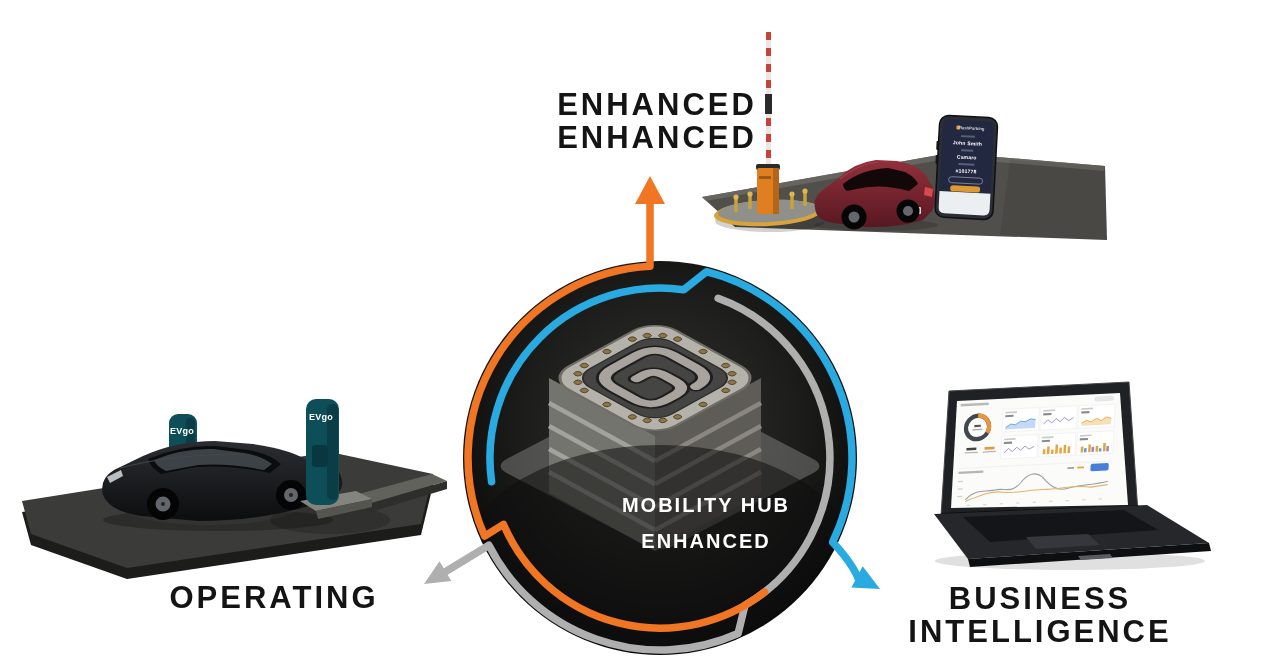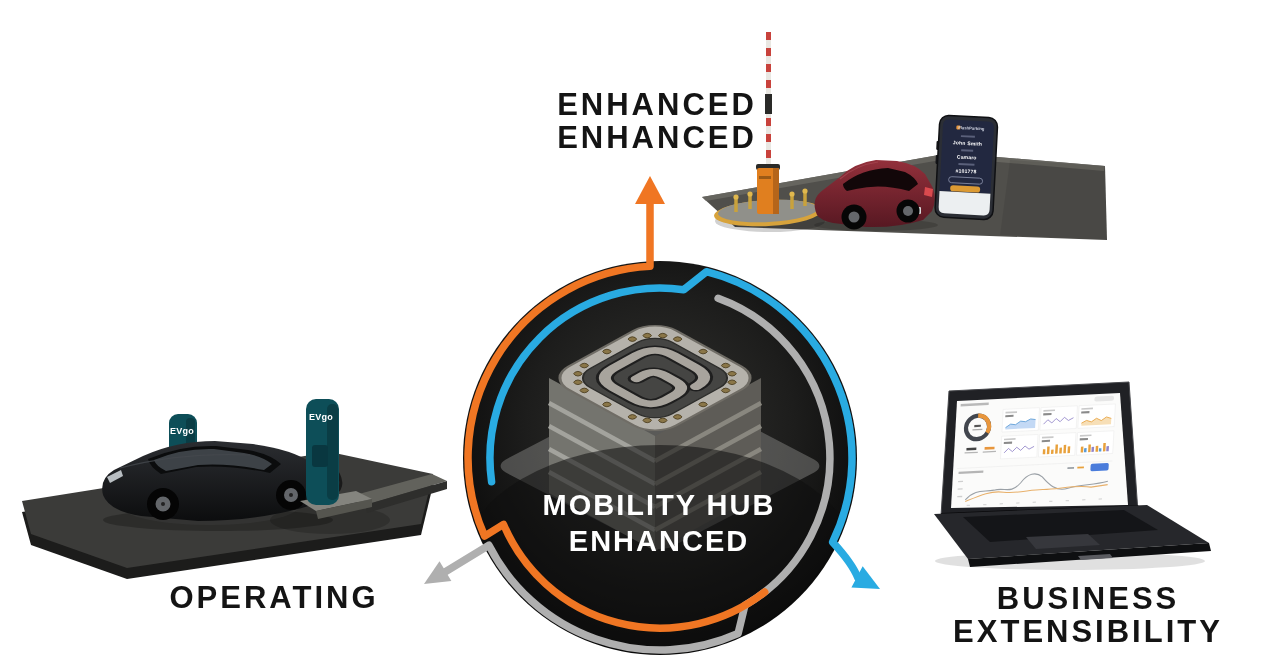--- a/index.html
+++ b/index.html
@@ -1,21 +1,21 @@
 <!DOCTYPE html>
 <html><head>
 <meta charset="utf-8">
 <style>
   html,body{margin:0;padding:0;background:#ffffff;}
   #stage{position:relative;width:1273px;height:668px;background:#ffffff;overflow:hidden;
          font-family:"Liberation Sans",sans-serif;}
   .node-label{position:absolute;transform:translateX(-50%);text-align:center;
     font-weight:700;font-size:31px;line-height:33px;letter-spacing:3px;color:#141414;white-space:nowrap;}
   .center-label{position:absolute;transform:translateX(-50%);text-align:center;
-    font-weight:700;font-size:29px;line-height:36px;letter-spacing:2px;color:#ffffff;white-space:nowrap;}
+    font-weight:700;font-size:20px;line-height:36px;letter-spacing:2px;color:#ffffff;white-space:nowrap;margin-left:47px;}
   svg{position:absolute;left:0;top:0;}
   .evgo-text{font-weight:700;font-size:9px;fill:#ffffff;letter-spacing:.3px;}
   .phone-head{font-weight:700;font-size:4.2px;fill:#cfd3e0;}
   .phone-val{font-weight:700;font-size:5px;fill:#ffffff;letter-spacing:.2px;}
 </style>
 </head>
 <body>
 
 <div id="stage">
 
@@ -338,23 +338,23 @@
 
   <div class="node-label" style="left:657px;top:88px;">
     <div>ENHANCED</div>
     <div>ENHANCED</div>
   </div>
 
   <div class="node-label" style="left:274px;top:581px;">
     <div>OPERATING</div>
   </div>
 
-  <div class="node-label" style="left:1040px;top:582px;margin-left:48px;">
+  <div class="node-label" style="left:1040px;top:582px;">
     <div>BUSINESS</div>
-    <div>EXTENSIBILITY</div>
+    <div>INTELLIGENCE</div>
   </div>
 
   <div class="center-label" style="left:659px;top:487px;">
     <div>MOBILITY HUB</div>
     <div>ENHANCED</div>
   </div>
 
 </div>
 
 </body></html>

